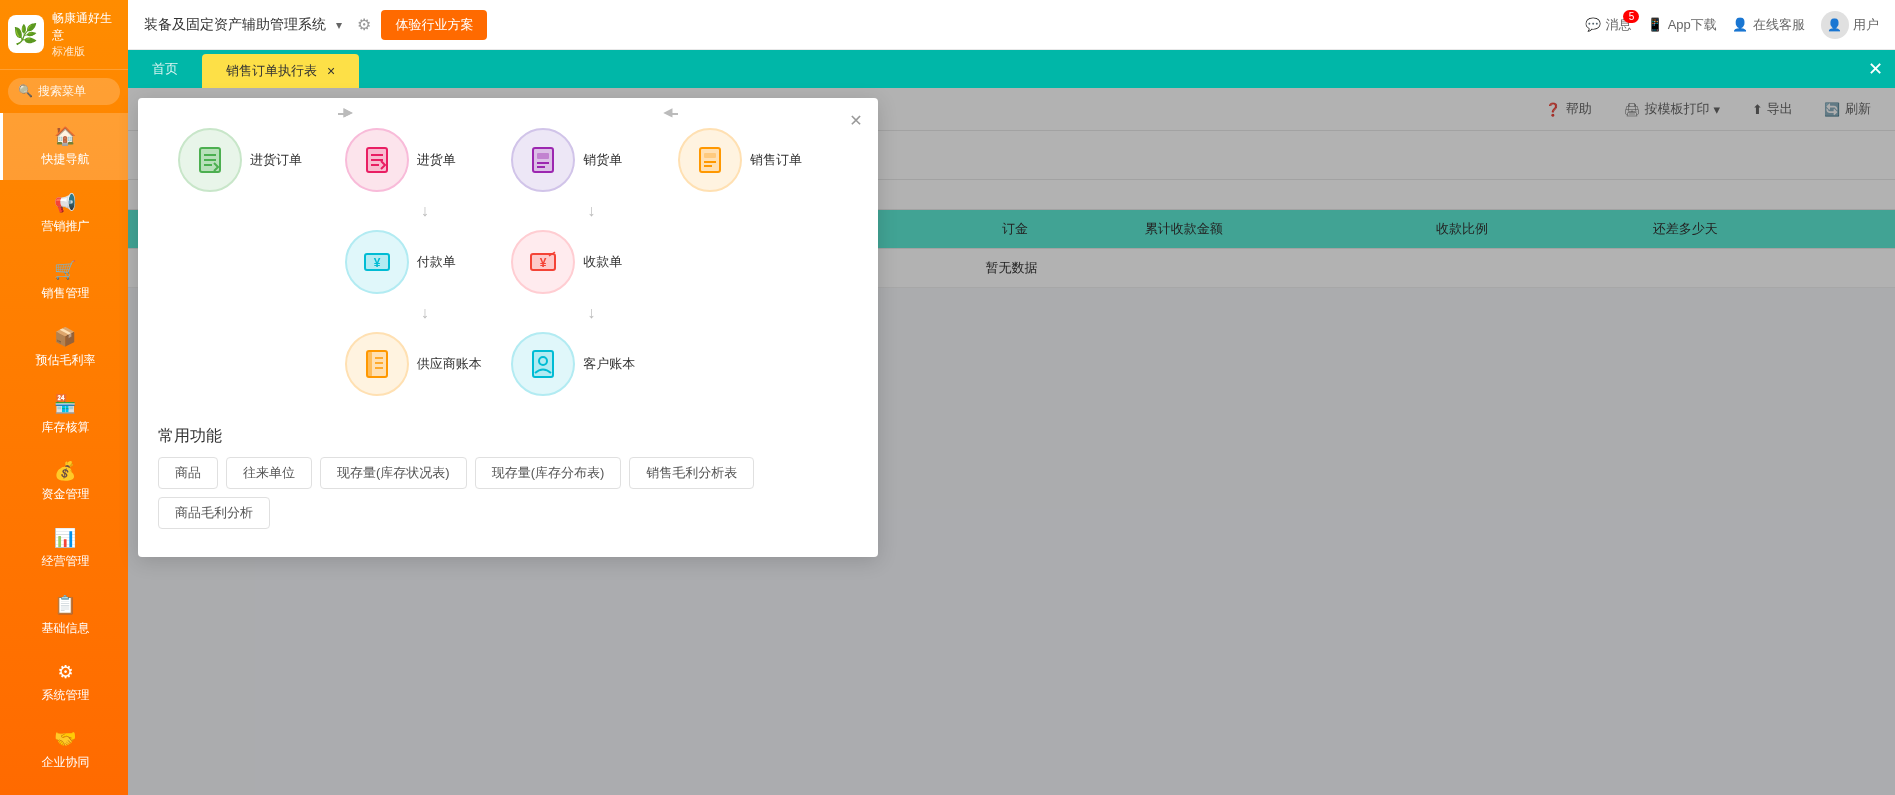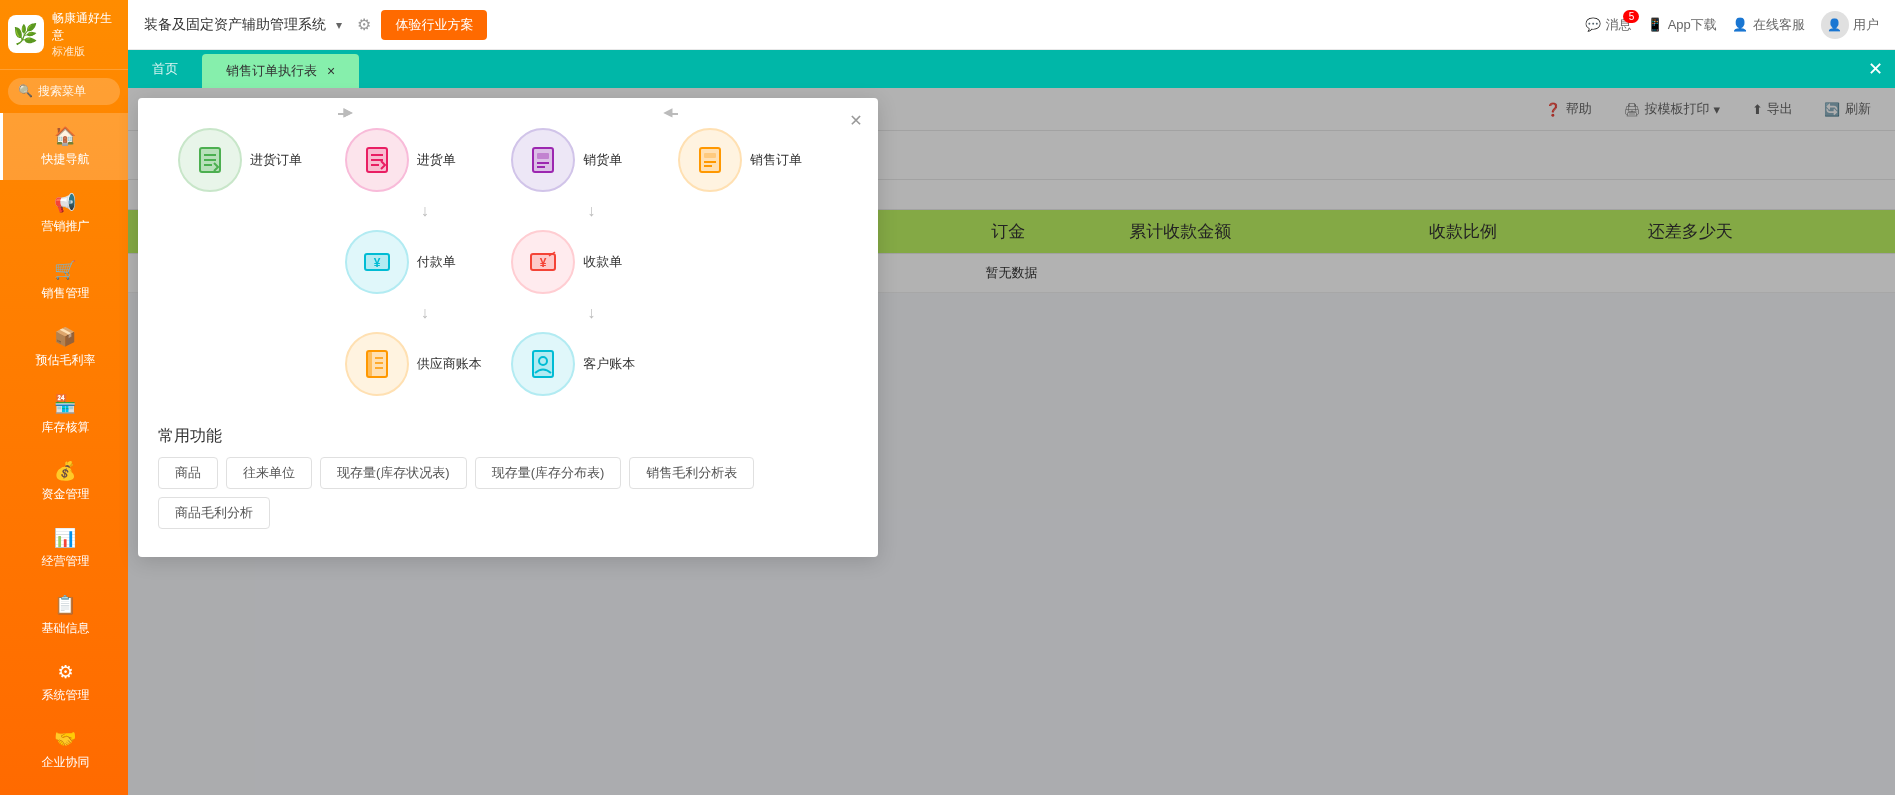--- a/index.html
+++ b/index.html
@@ -61,21 +61,21 @@
 
     
     .tabbar {
       position: fixed; left: 128px; top: 50px; right: 0; height: 38px;
       background: #00b7a8; display: flex; align-items: stretch; z-index: 98;
     }
     .tab {
       padding: 0 24px; display: flex; align-items: center; gap: 6px;
       font-size: 13px; cursor: pointer; color: rgba(255,255,255,0.85);
     }
-    .tab.active { background: #86efac; color: #333; border-radius: 4px 4px 0 0; margin-top: 4px; }
+    .tab.active { background: #fde047; color: #333; border-radius: 4px 4px 0 0; margin-top: 4px; }
     .tab-x { font-size: 14px; margin-left: 4px; }
 
     
     .main-content {
       position: fixed; left: 128px; top: 88px; right: 0; bottom: 0;
       background: #f5f7fa; overflow: auto;
     }
 
     
     .content-toolbar {
@@ -114,22 +114,22 @@
       background: white; padding: 6px 16px; border-bottom: 1px solid #e8e8e8;
       font-size: 12px; color: #999;
     }
 
     
     .data-table {
       background: white; margin: 0;
       width: 100%; border-collapse: collapse;
     }
     .data-table th {
-      background: #bef264; border-bottom: 1px solid #e8e8e8;
-      padding: 10px 12px; font-size: 17px; color: #333; font-weight: normal;
+      background: #5eead4; border-bottom: 1px solid #e8e8e8;
+      padding: 10px 12px; font-size: 13px; color: #333; font-weight: normal;
       text-align: left; white-space: nowrap;
     }
     .data-table td {
       border-bottom: 1px solid #f0f0f0; padding: 10px 12px;
       font-size: 13px; color: #333;
     }
     .no-data { text-align: center; padding: 60px; color: #999; font-size: 14px; }
 
     
     .overlay {

